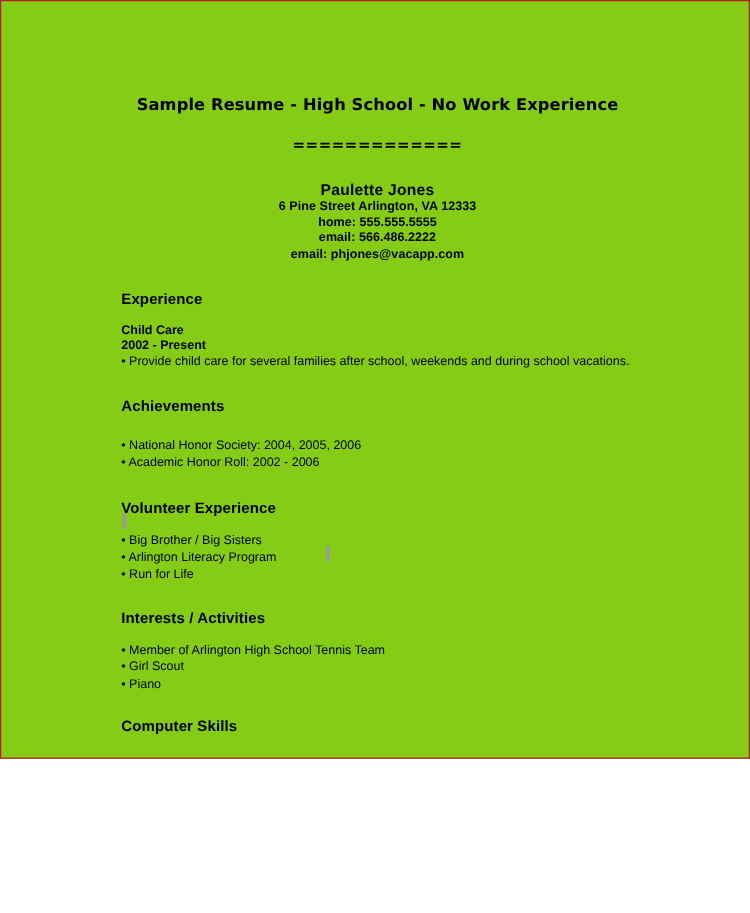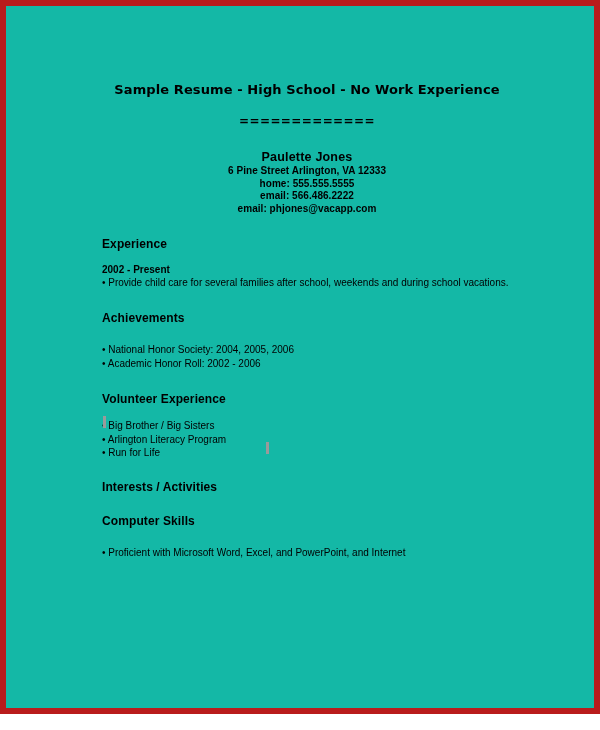--- a/index.html
+++ b/index.html
@@ -11,23 +11,23 @@
     width: 600px;
     height: 730px;
     font-family: "Liberation Sans", sans-serif;
     color: #000000;
     -webkit-font-smoothing: none;
   }
   .page {
     position: relative;
     box-sizing: border-box;
     width: 600px;
-    height: 714px;
-    background: #14b8a6;
-    border: 6px solid #b91c1c;
+    height: 607px;
+    background: #84cc16;
+    border: 1px solid #b91c1c;
     overflow: hidden;
   }
   .doc {
     position: absolute;
     left: 96px;
     top: 0;
     width: 410px;
   }
 
   
@@ -134,20 +134,21 @@
       <div class="line">email: 566.486.2222</div>
       <div class="line">email: phjones@vacapp.com</div>
     </div>
 
 
     <div class="section">
       <div class="section-heading">Experience</div>
 
 
       <div class="entry">
+        <div class="entry-title">Child Care</div>
         <div class="entry-dates">2002 - Present</div>
         <div class="bullet">• Provide child care for several families after school, weekends and during school vacations.</div>
       </div>
     </div>
 
     <div class="section">
       <div class="section-heading">Achievements</div>
       <div class="bullet-list gap-lg">
         <div class="bullet">• National Honor Society: 2004, 2005, 2006</div>
         <div class="bullet">• Academic Honor Roll: 2002 - 2006</div>
@@ -158,20 +159,25 @@
       <div class="section-heading">Volunteer Experience</div>
       <div class="bullet-list">
         <div class="bullet">• Big Brother / Big Sisters</div>
         <div class="bullet">• Arlington Literacy Program</div>
         <div class="bullet">• Run for Life</div>
       </div>
     </div>
 
     <div class="section tight">
       <div class="section-heading">Interests / Activities</div>
+      <div class="bullet-list">
+        <div class="bullet">• Member of Arlington High School Tennis Team</div>
+        <div class="bullet">• Girl Scout</div>
+        <div class="bullet">• Piano</div>
+      </div>
     </div>
 
     <div class="section tight">
       <div class="section-heading">Computer Skills</div>
       <div class="bullet-list gap-lg">
         <div class="bullet">• Proficient with Microsoft Word, Excel, and PowerPoint, and Internet</div>
       </div>
     </div>
 
   </div>

